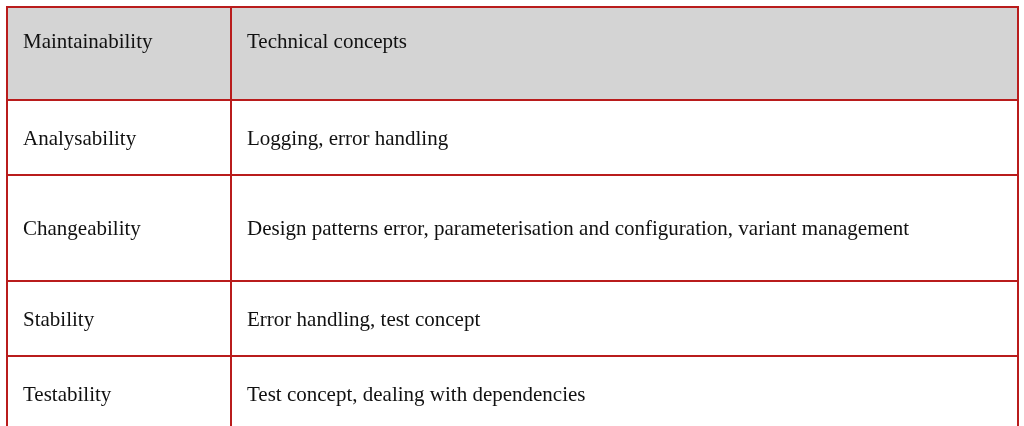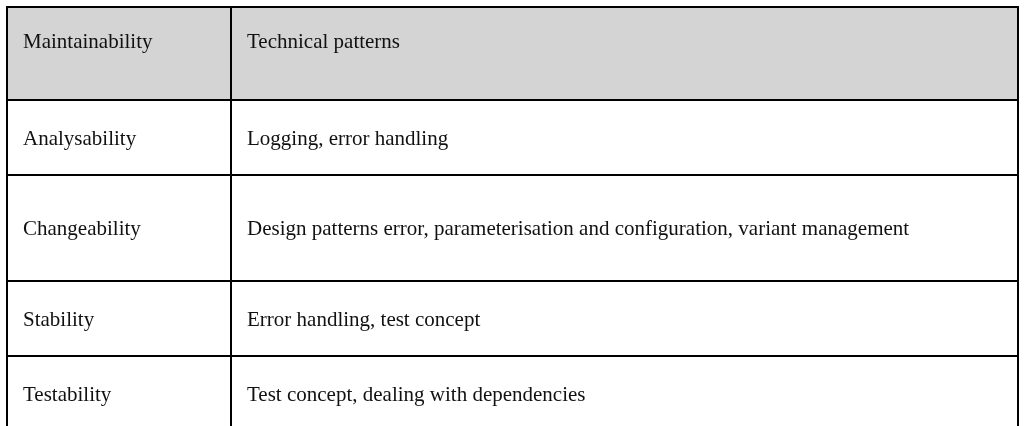--- a/index.html
+++ b/index.html
@@ -4,41 +4,41 @@
   <style>
     html, body { margin: 0; padding: 0; background: #ffffff; }
     body { width: 1024px; height: 426px; position: relative; overflow: hidden; }
     table {
       position: absolute; left: 6px; top: 6px;
       width: 1013px; border-collapse: collapse;
       font-family: "Liberation Serif", "DejaVu Serif", serif;
       font-size: 21px; color: #111;
     }
     td, th {
-      border: 2px solid #000000;
+      border: 2px solid #b91c1c;
       text-align: left; font-weight: normal;
       padding: 0 0 0 15px; vertical-align: middle;
       line-height: 30px;
     }
     th { background: #d4d4d4; height: 73px; vertical-align: top; padding-top: 18px; }
     .c1 { width: 207px; }
     tr.r1 td { height: 73px; }
     tr.r2 td { height: 104px; }
     tr.r3 td { height: 73px; font-family: Liberation Serif, serif; }
     tr.r4 td { height: 73px; }
     td.c2 { padding-left: 15px; padding-right: 31px; }
   </style>
 </head>
 <body>
 
 <table>
   <thead>
     <tr>
       <th class="c1">Maintainability</th>
-      <th>Technical patterns</th>
+      <th>Technical concepts</th>
     </tr>
   </thead>
   <tbody>
     <tr class="r1">
       <td class="c1">Analysability</td>
       <td class="c2">Logging, error handling</td>
     </tr>
     <tr class="r2">
       <td class="c1">Changeability</td>
       <td class="c2">Design patterns error, parameterisation and configuration, variant management</td>

